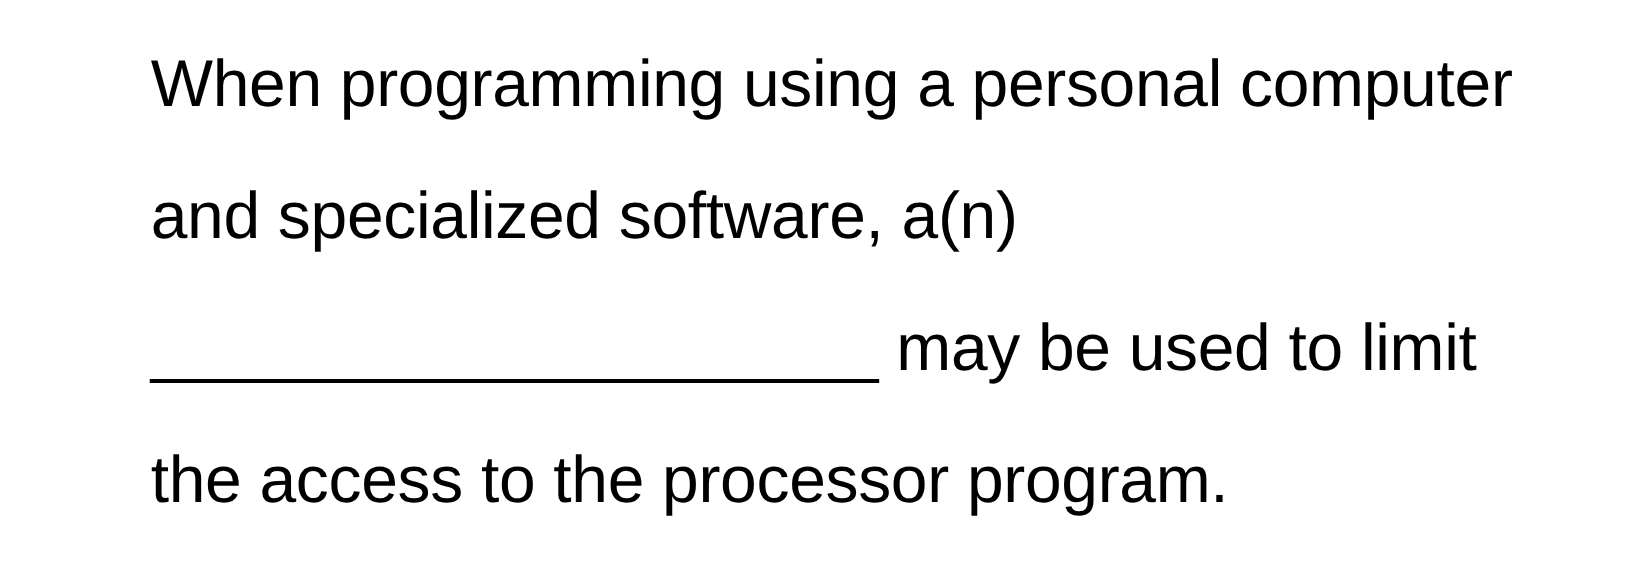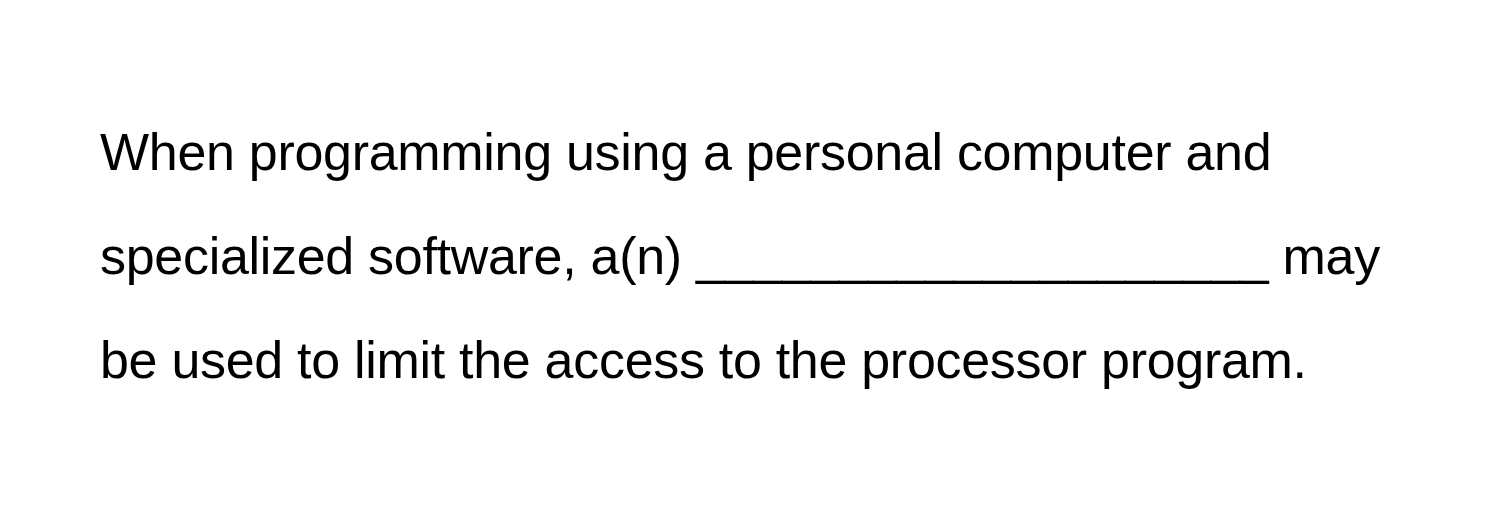--- a/index.html
+++ b/index.html
@@ -11,22 +11,23 @@
       width: 1500px;
       height: 512px;
       background: #ffffff;
       font-family: -apple-system, BlinkMacSystemFont, "Segoe UI", Helvetica, Arial, sans-serif;
       display: flex;
       align-items: center;
       padding-left: 100px;
       padding-right: 100px;
     }
     .question-text {
-      font-size: 52px;
+      font-size: 60px;
       line-height: 2;
       color: #000000;
       letter-spacing: -0.3px;
+      margin-left: 37px;
     }
   </style>
 </head>
 <body>
 
 <div class="question-text">When programming using a personal computer and specialized software, a(n) ____________________ may be used to limit the access to the processor program.</div>
 
 </body></html>

